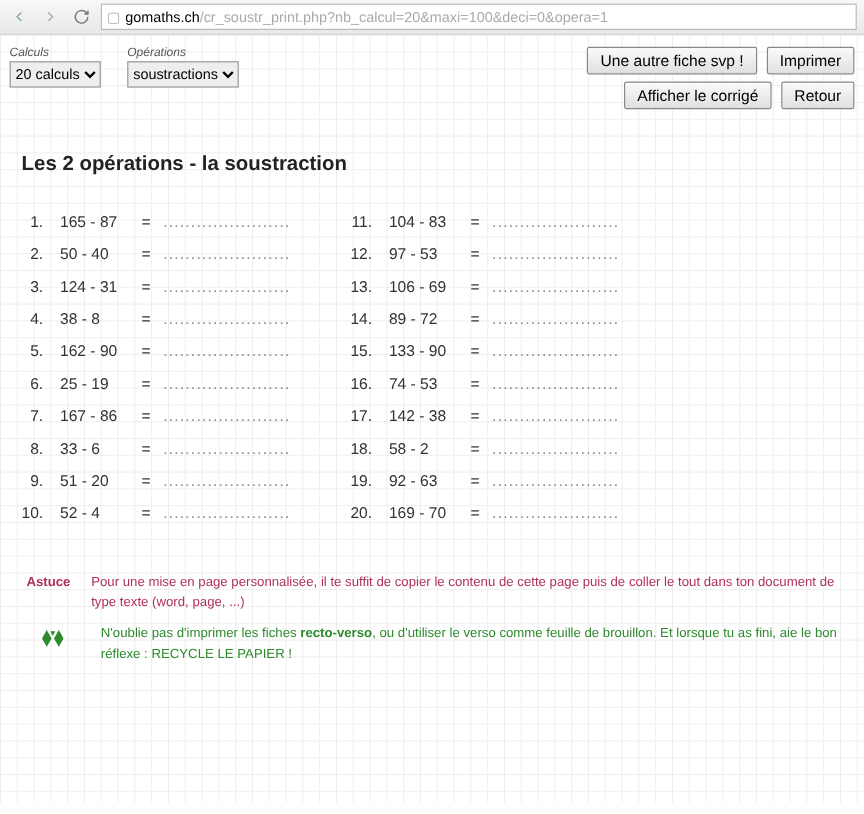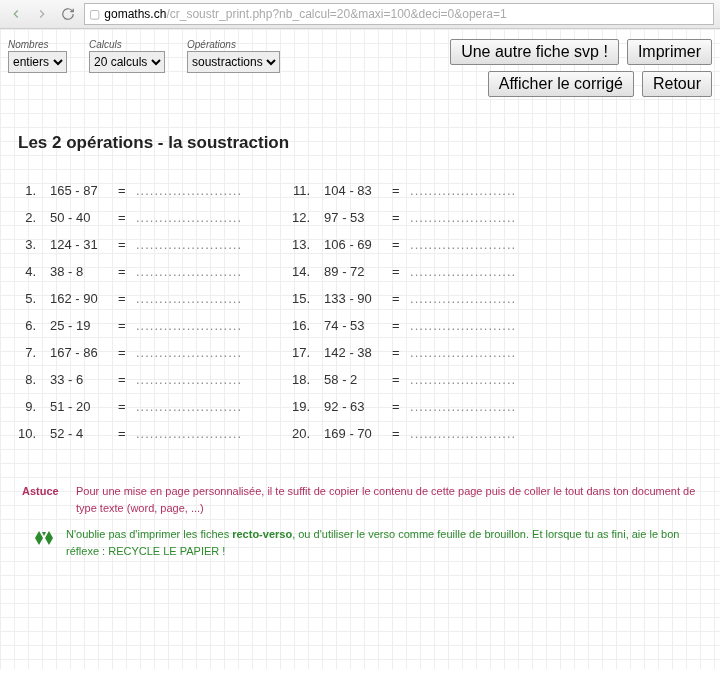--- a/index.html
+++ b/index.html
@@ -10,35 +10,35 @@
 .url-bar{flex:1;height:20px;border:1px solid #bbb;background:#fff;display:flex;align-items:center;padding:0 4px;font-size:12px}
 .url-domain{color:#000}
 .url-rest{color:#aaa}
 .grid-bg{background-image:linear-gradient(#eee 1px,transparent 1px),linear-gradient(90deg,#eee 1px,transparent 1px);background-size:14px 14px;padding:10px 8px 20px 8px;min-height:640px;box-sizing:border-box}
 .controls-row{display:flex;gap:22px;align-items:flex-start;margin-bottom:6px}
 .ctrl-group{display:flex;flex-direction:column}
 .ctrl-label{font-size:10px;font-style:italic;color:#555;margin-bottom:1px}
 select{font-size:12px;height:22px;border:1px solid #999;background:#eee}
 .btn-col{display:flex;flex-direction:column;gap:6px;margin-left:auto}
 .btn-row{display:flex;gap:8px;justify-content:flex-end}
-button{font-size:16px;padding:3px 10px;border:1px solid #888;background:linear-gradient(#fafafa,#e0e0e0);border-radius:2px;cursor:pointer}
+button{font-size:13px;padding:3px 10px;border:1px solid #888;background:linear-gradient(#fafafa,#e0e0e0);border-radius:2px;cursor:pointer}
 .page-title{font-size:17px;font-weight:bold;color:#222;margin:36px 0 30px 10px}
 .exercises{display:flex;gap:40px;margin-left:0}
 .ex-col{display:flex;flex-direction:column;gap:12px}
 .ex-row{display:flex;align-items:baseline;font-size:13px;color:#333}
 .ex-num{width:28px;text-align:right;margin-right:14px}
 .ex-expr{width:68px}
 .ex-eq{width:18px}
 .ex-ans{color:#888;letter-spacing:1px}
 .footer{margin:42px 12px 0 14px;font-size:11px;line-height:1.5}
 .astuce-row{display:flex;gap:10px;margin-bottom:10px}
 .astuce-label{color:#b03060;font-weight:bold;min-width:44px}
 .astuce-text{color:#b03060}
 .astuce-text b{font-weight:normal}
-.recycle-row{display:flex;align-items:flex-start}
+.recycle-row{display:flex;gap:18px;align-items:flex-start}
 .recycle-icon{min-width:44px;display:flex;justify-content:center}
 .recycle-text{color:#2d8a2d}
 </style>
 </head>
 <body>
 
 <div class="toolbar">
   <div class="tb-btn">
       <svg viewBox="0 0 24 24" fill="none" stroke="#8a8" stroke-width="2">
         <polyline points="15 18 9 12 15 6"></polyline>
@@ -59,24 +59,20 @@
     <span style="margin-right:4px;color:#aaa">▢</span>
     <span class="url-domain">gomaths.ch</span>
     <span class="url-rest">/cr_soustr_print.php?nb_calcul=20&amp;maxi=100&amp;deci=0&amp;opera=1</span>
   </div>
 </div>
 
 <div class="grid-bg">
 
   <div class="controls-row">
     <div class="ctrl-group">
-      <span class="ctrl-label">Nombres</span>
-      <select><option>entiers</option></select>
-    </div>
-    <div class="ctrl-group">
       <span class="ctrl-label">Calculs</span>
       <select><option>20 calculs</option></select>
     </div>
     <div class="ctrl-group">
       <span class="ctrl-label">Opérations</span>
       <select><option>soustractions</option></select>
     </div>
     <div class="btn-col">
       <div class="btn-row">
         <button>Une autre fiche svp !</button>

